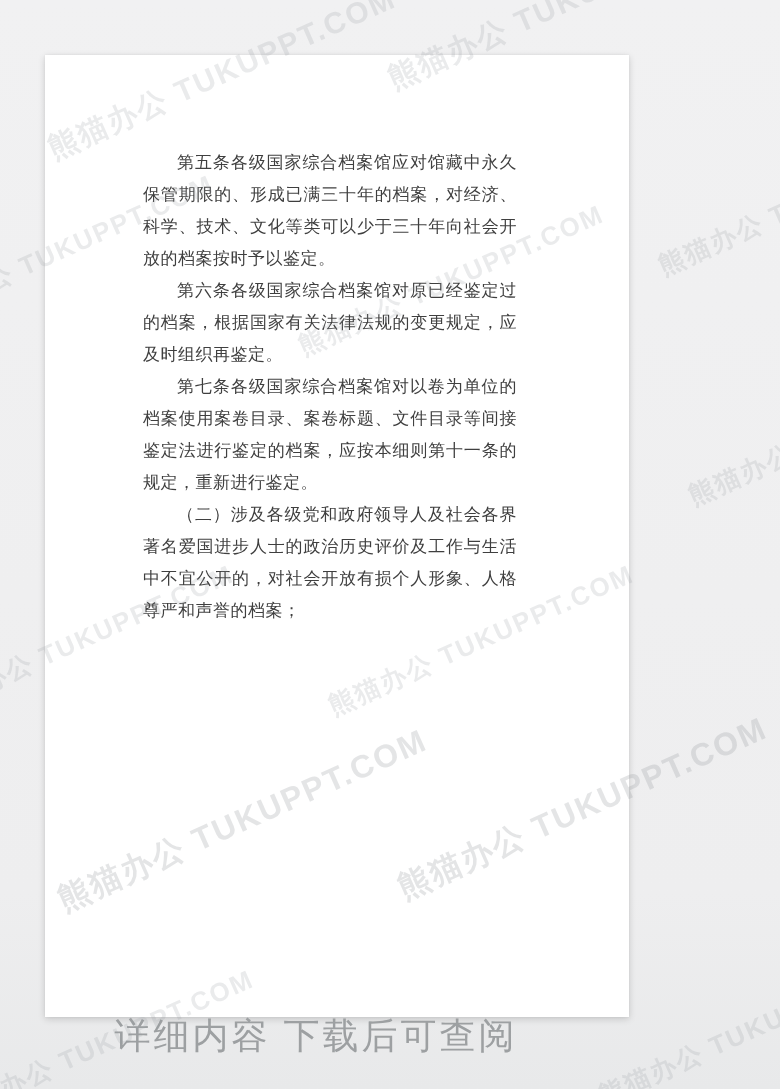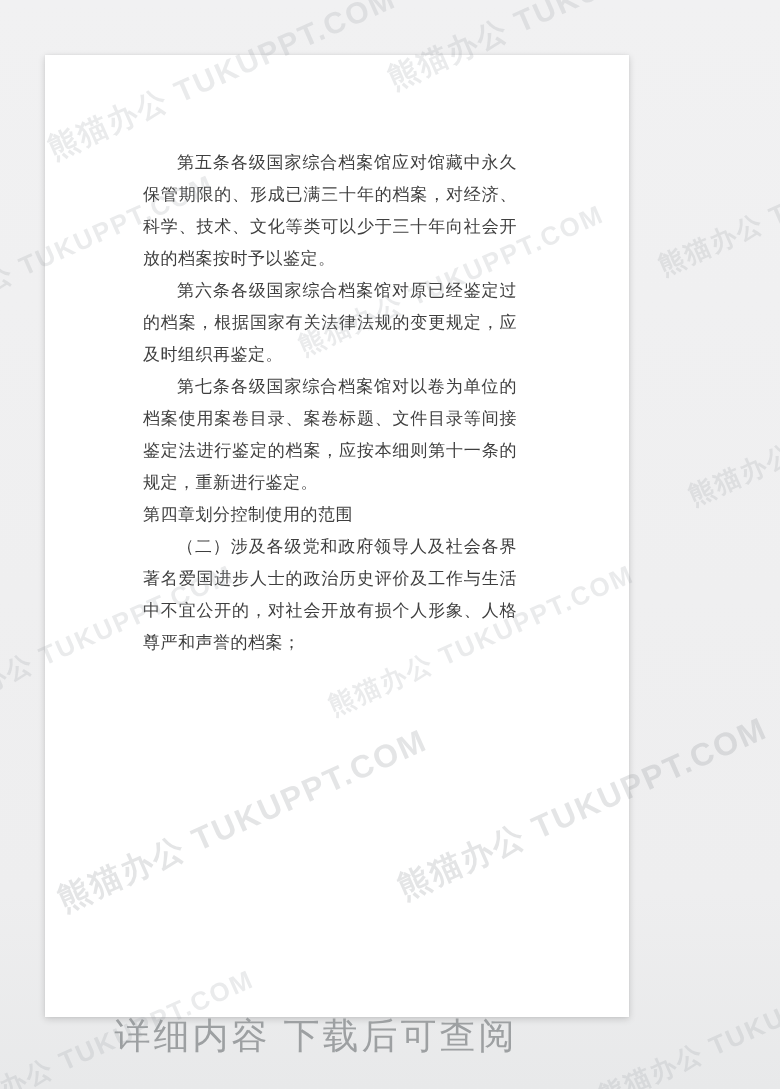--- a/index.html
+++ b/index.html
@@ -84,18 +84,17 @@
 <span class="wm s32" style="left:60px;  top:880px;">熊猫办公 TUKUPPT.COM</span>
 <span class="wm s32" style="left:400px; top:868px;">熊猫办公 TUKUPPT.COM</span>
 <span class="wm s26" style="left:-50px; top:1095px;">熊猫办公 TUKUPPT.COM</span>
 <span class="wm s26" style="left:600px; top:1080px;">熊猫办公 TUKUPPT.COM</span>
 
 <div class="sheet">
   <div class="doc-body">
     <p class="indent">第五条各级国家综合档案馆应对馆藏中永久保管期限的、形成已满三十年的档案，对经济、科学、技术、文化等类可以少于三十年向社会开放的档案按时予以鉴定。</p>
     <p class="indent">第六条各级国家综合档案馆对原已经鉴定过的档案，根据国家有关法律法规的变更规定，应及时组织再鉴定。</p>
     <p class="indent">第七条各级国家综合档案馆对以卷为单位的档案使用案卷目录、案卷标题、文件目录等间接鉴定法进行鉴定的档案，应按本细则第十一条的规定，重新进行鉴定。</p>
-    <p class="heading">第四章划分控制使用的范围</p>
     <p class="indent">（二）涉及各级党和政府领导人及社会各界著名爱国进步人士的政治历史评价及工作与生活中不宜公开的，对社会开放有损个人形象、人格尊严和声誉的档案；</p>
   </div>
 </div>
 
 <div class="footer-caption">详细内容 下载后可查阅</div>
 
 </body></html>

